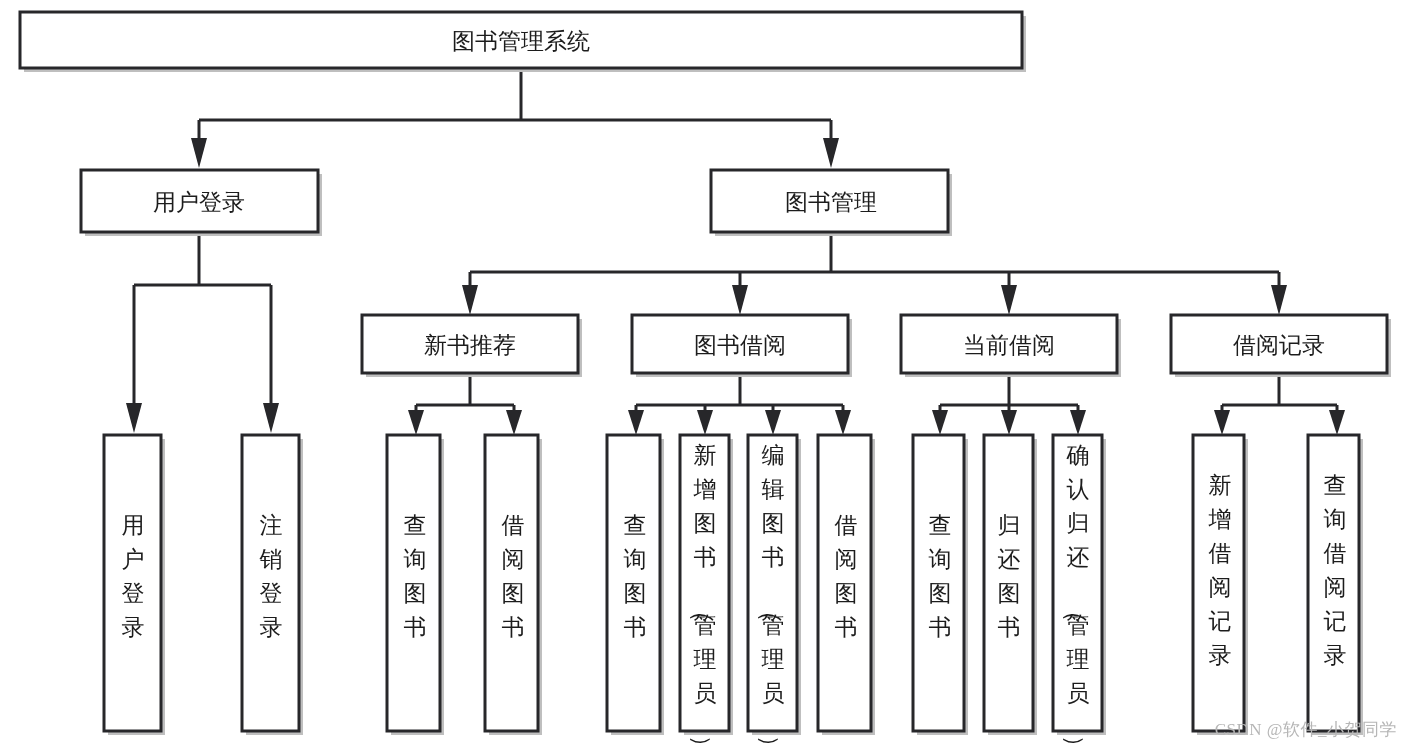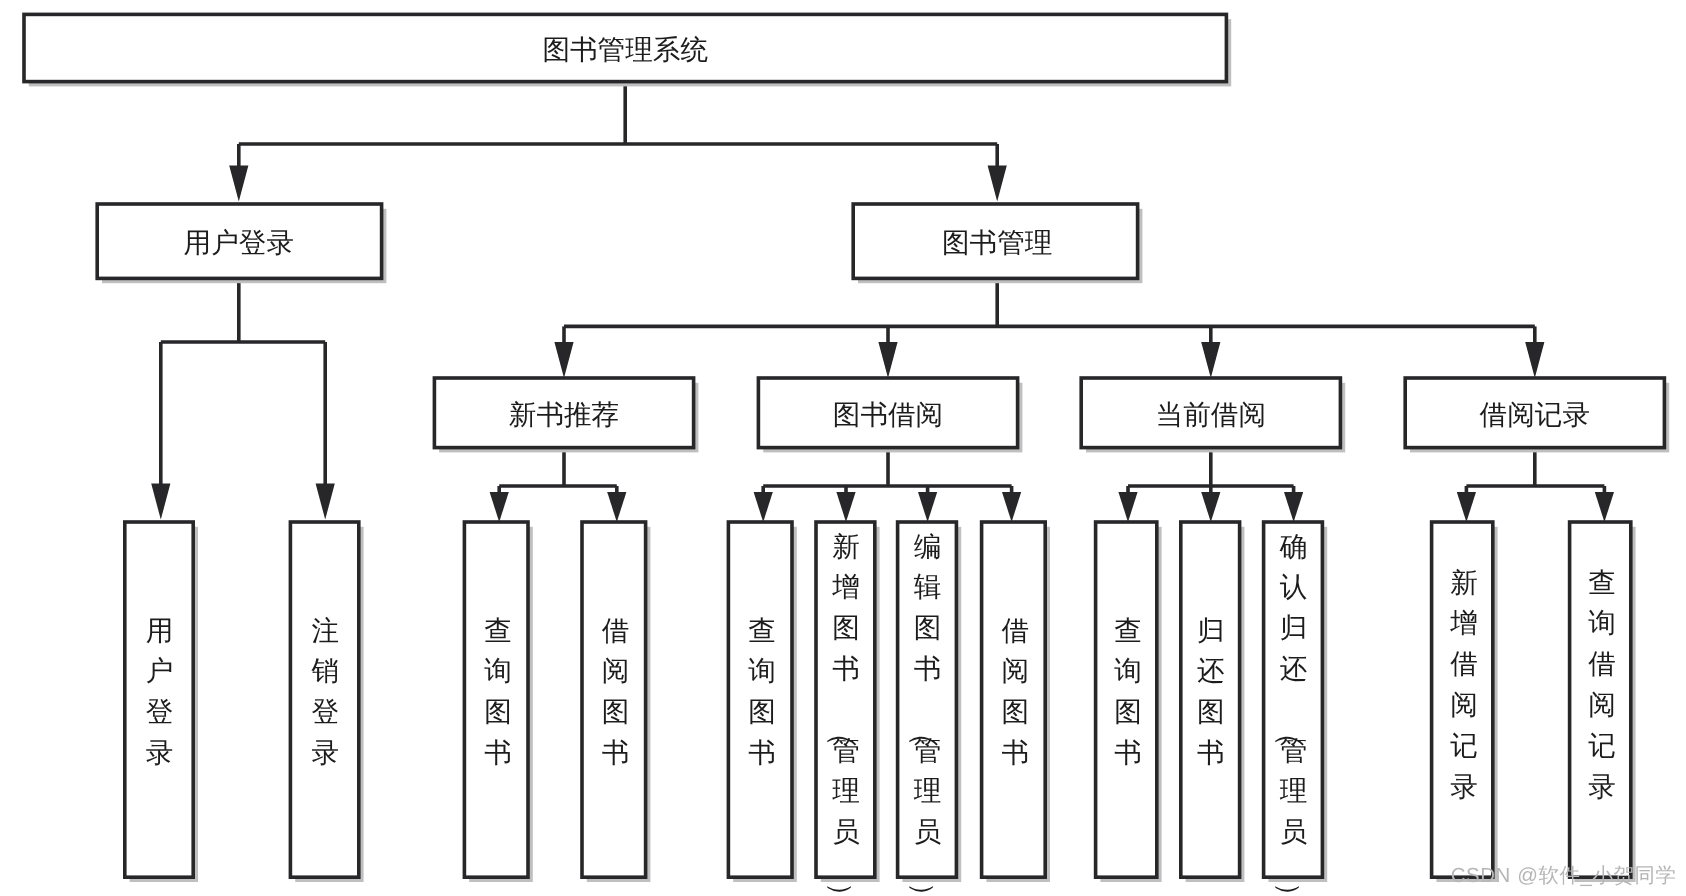--- a/index.html
+++ b/index.html
@@ -56,21 +56,21 @@
     font-family: "Liberation Sans", sans-serif;
     font-size: 23px;
     fill: #1c1c1c;
     text-anchor: middle;
     white-space: pre;
   }
   .watermark {
     position: absolute;
     right: 8px;
     bottom: 6px;
-    font-family: Liberation Sans, sans-serif;
+    font-family: Liberation Serif, serif;
     font-size: 17px;
     color: #b6b6b6;
     letter-spacing: 0.5px;
     user-select: none;
     white-space: nowrap;
   }
 </style>
 </head>
 <body>
 

